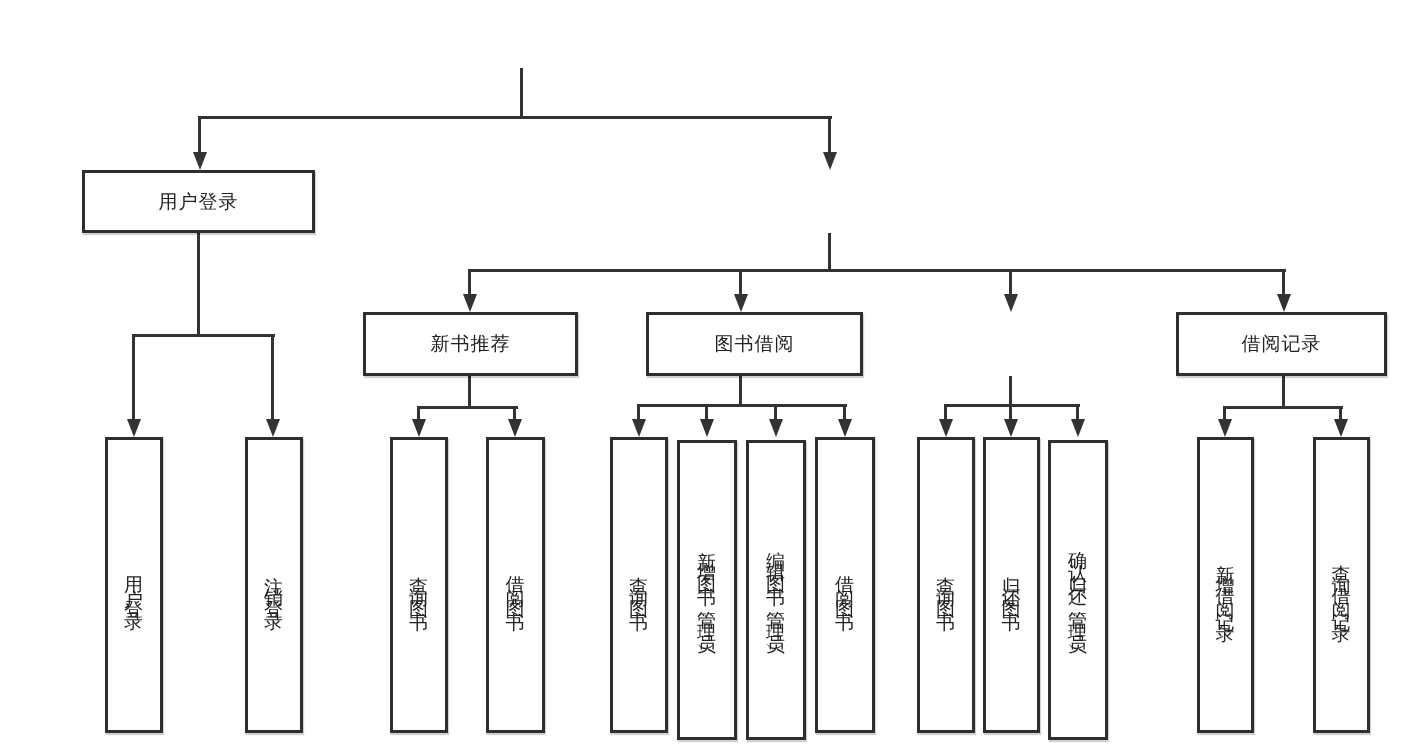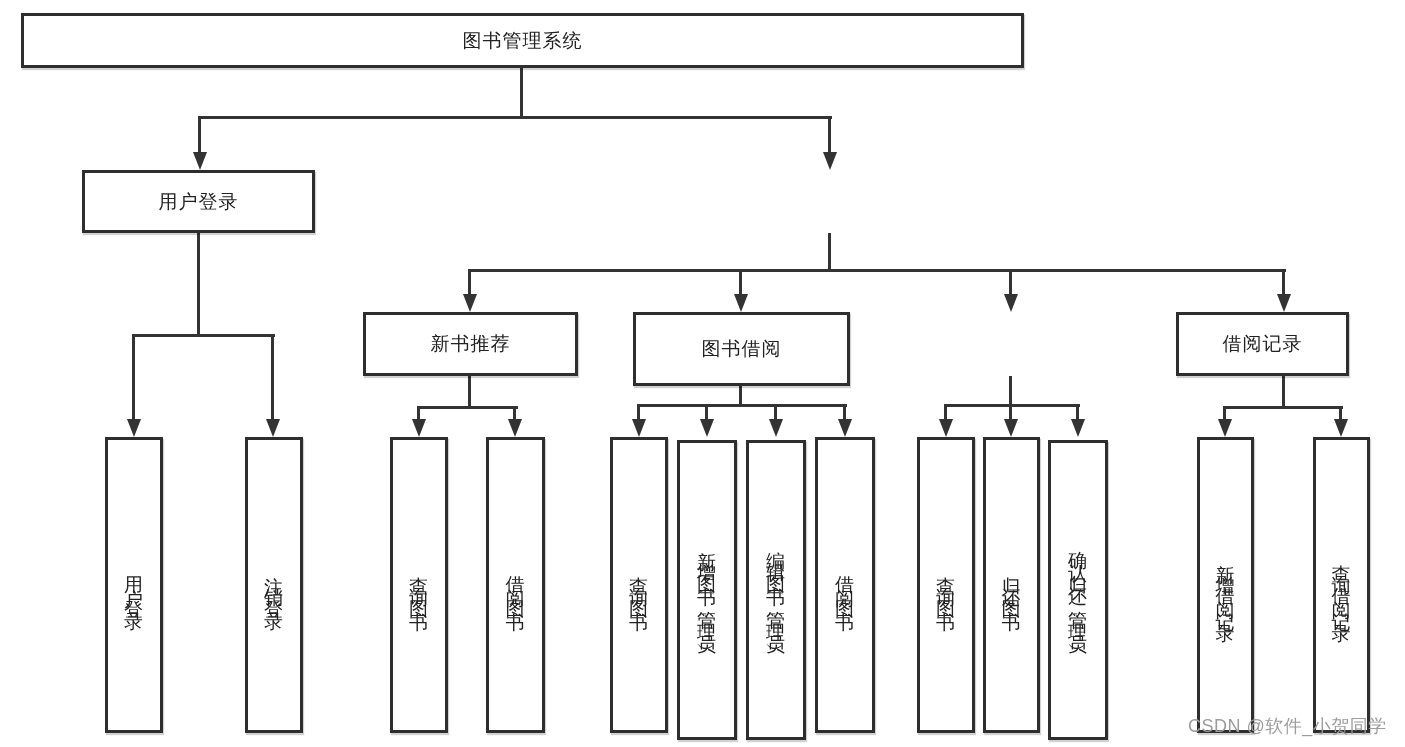--- a/index.html
+++ b/index.html
@@ -108,27 +108,26 @@
   <div class="vline" style="left:1076px;top:407px;height:14px"></div>
   <div class="arrow" style="left:1071px;top:419px"></div>
 
   <div class="vline" style="left:1282px;top:376px;height:33px"></div>
   <div class="hline" style="left:1223px;top:406px;width:120px"></div>
   <div class="vline" style="left:1223px;top:409px;height:14px"></div>
   <div class="arrow" style="left:1218px;top:419px"></div>
   <div class="vline" style="left:1339px;top:409px;height:14px"></div>
   <div class="arrow" style="left:1334px;top:419px"></div>
 
-  <div class="box hbox" style="left:21px;top:13px;width:1003px;height:55px">图书管理系统</div>
 
   <div class="box hbox" style="left:82px;top:170px;width:233px;height:63px">用户登录</div>
 
   <div class="box hbox" style="left:363px;top:312px;width:215px;height:64px">新书推荐</div>
-  <div class="box hbox" style="left:633px;top:312px;width:217px;height:74px">图书借阅</div>
-  <div class="box hbox" style="left:1176px;top:312px;width:173px;height:64px">借阅记录</div>
+  <div class="box hbox" style="left:646px;top:312px;width:217px;height:64px">图书借阅</div>
+  <div class="box hbox" style="left:1176px;top:312px;width:211px;height:64px">借阅记录</div>
 
   <div class="box" style="left:105px;top:437px;width:58px;height:296px">
     <span class="vtext">用户登录</span>
   </div>
   <div class="box" style="left:245px;top:437px;width:58px;height:296px">
     <span class="vtext">注销登录</span>
   </div>
 
   <div class="box" style="left:390px;top:437px;width:58px;height:296px">
     <span class="vtext">查询图书</span>
@@ -160,15 +159,14 @@
     <span class="vtext">确认归还（管理员）</span>
   </div>
 
   <div class="box" style="left:1197px;top:437px;width:57px;height:296px">
     <span class="vtext">新增借阅记录</span>
   </div>
   <div class="box" style="left:1313px;top:437px;width:57px;height:296px">
     <span class="vtext">查询借阅记录</span>
   </div>
 
-  <div class="watermark" style="left:1188px;top:714px">CSDN @软件_小贺同学</div>
 
 </div>
 
 </body></html>

